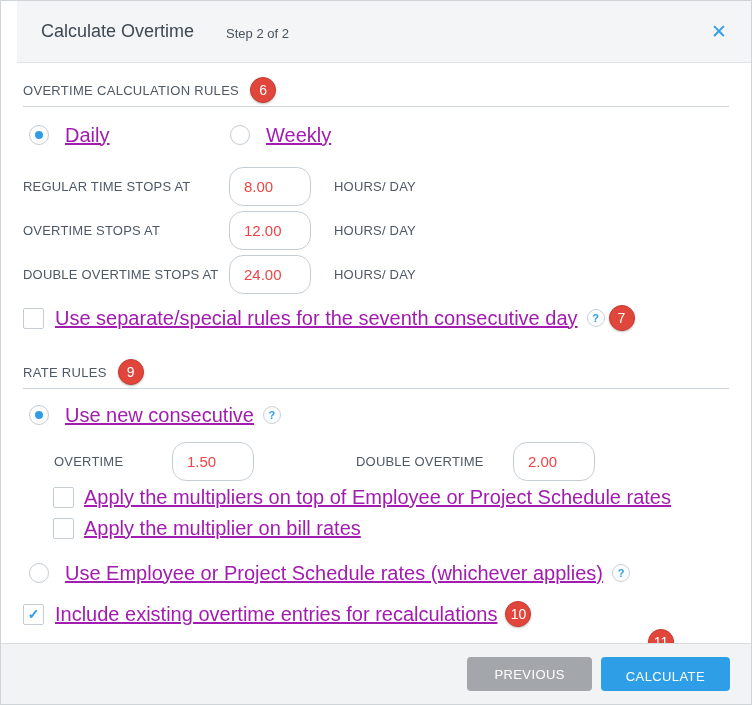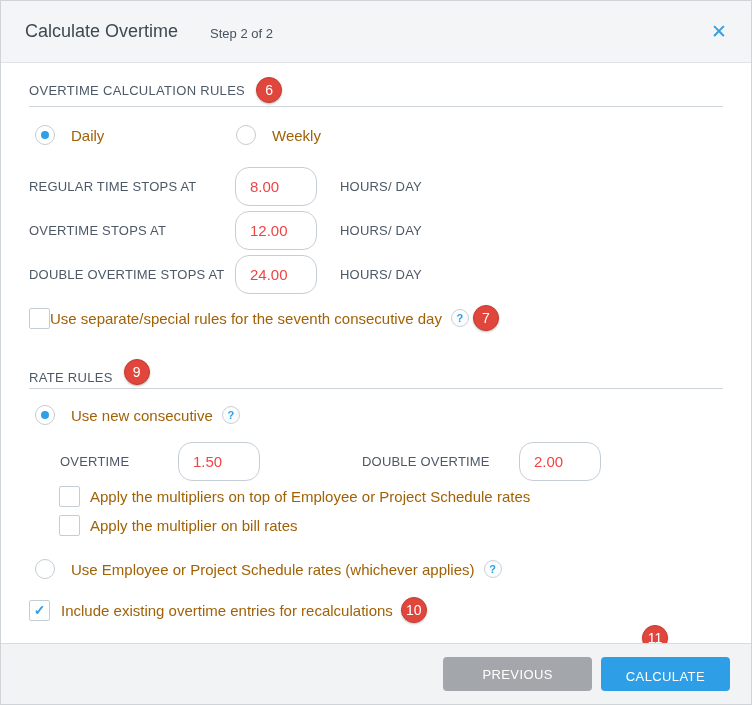--- a/index.html
+++ b/index.html
@@ -14,31 +14,32 @@
     overflow:hidden;
   }
 
   
   .header {
     height:62px;
     background:#f4f5f6;
     border-bottom:1px solid #e0e3e6;
     display:flex; align-items:center;
     padding:0 24px;
+    margin-left:16px;
   }
   .title { font-size:18px; color:#3d4954; }
   .step  { font-size:13px; color:#47525d; margin-left:32px; padding-top:3px; }
   .close {
     margin-left:auto;
     color:#2e9fe6; font-size:19px; line-height:1;
     cursor:pointer; user-select:none;
   }
 
   
-  .body { padding:0 28px; }
+  .body { padding:0 22px; }
 
   .section-head {
     display:flex; align-items:center;
     margin-top:14px; height:26px;
   }
   .section-title {
     font-size:13px; color:#4d5966; letter-spacing:.3px;
   }
   .hr { border-bottom:1px solid #ccd3d9; margin-top:3px; }
 
@@ -69,21 +70,21 @@
     border:1px solid #c5cdd4; border-radius:2px;
     background:#fff; cursor:pointer;
     display:flex; align-items:center; justify-content:center;
   }
   .checkbox .check { display:none; }
   .checkbox.on .check {
     display:block; color:#2e9fe6;
     font-size:14px; font-weight:bold; line-height:1;
   }
 
-  .ctl-label { font-size:15px; color:#a16207; cursor:default; }
+  .ctl-label { font-size:20px; color:#a21caf; cursor:default;text-decoration:underline; }
 
   .help {
     width:18px; height:18px; flex:0 0 auto;
     border:1px solid #c9d1d8; border-radius:50%;
     background:#fbfcfd;
     display:flex; align-items:center; justify-content:center;
     font-size:11px; font-weight:bold; color:#2e9fe6;
     margin-left:9px; cursor:pointer;
   }
 
@@ -100,24 +101,24 @@
   .num-input {
     width:82px; height:39px;
     border:1px solid #c6ced5; border-radius:14px;
     font-family:"Liberation Sans", sans-serif;
     font-size:15px; color:#ef4444;
     padding:0 0 0 14px; outline:none; background:#fff;
   }
   .unit { font-size:13px; color:#4d5966; margin-left:23px; letter-spacing:.2px; }
 
   .check-row { display:flex; align-items:center; margin-top:11px; }
-  .check-row .ctl-label { }
-
-  
-  .rate-head { margin-top:28px;align-items:flex-end; }
+  .check-row .ctl-label { margin-left:11px; }
+
+  
+  .rate-head { margin-top:28px; }
   .radio-row { display:flex; align-items:center; margin-top:15px; height:22px; padding-left:6px; }
   .radio-row .ctl-label { margin-left:16px; }
 
   .mult-row { display:flex; align-items:center; margin-top:16px; height:39px; padding-left:31px;gap:28px; }
   .mult-label { font-size:13px; color:#4d5966; letter-spacing:.2px; }
   .mult-label.first { width:90px; }
   .mult-label.second { margin-left:74px; width:129px; }
 
   .opt-row { display:flex; align-items:center; margin-top:8px; padding-left:30px; }
   .opt-row.first { margin-top:5px; }
@@ -138,21 +139,21 @@
     background:#f2f3f4;
     border-top:1px solid #d8dcdf;
     display:flex; align-items:center; justify-content:flex-end;
     padding:0 21px 0 0; gap:9px;
   }
   .btn {
     height:34px; border:none; border-radius:4px;
     font-family:"Liberation Sans", sans-serif;
     font-size:13px; letter-spacing:.4px;
     color:#ffffff; cursor:pointer;
-    padding:0 39px;
+    padding:0 27px;
   }
   .btn.prev { background:#a3a6ab; }
   .btn.calc { background:#2e9fe6; padding:12px 25px; }
 </style>
 </head>
 <body>
 
 <div class="dialog">
 
   <div class="header">

